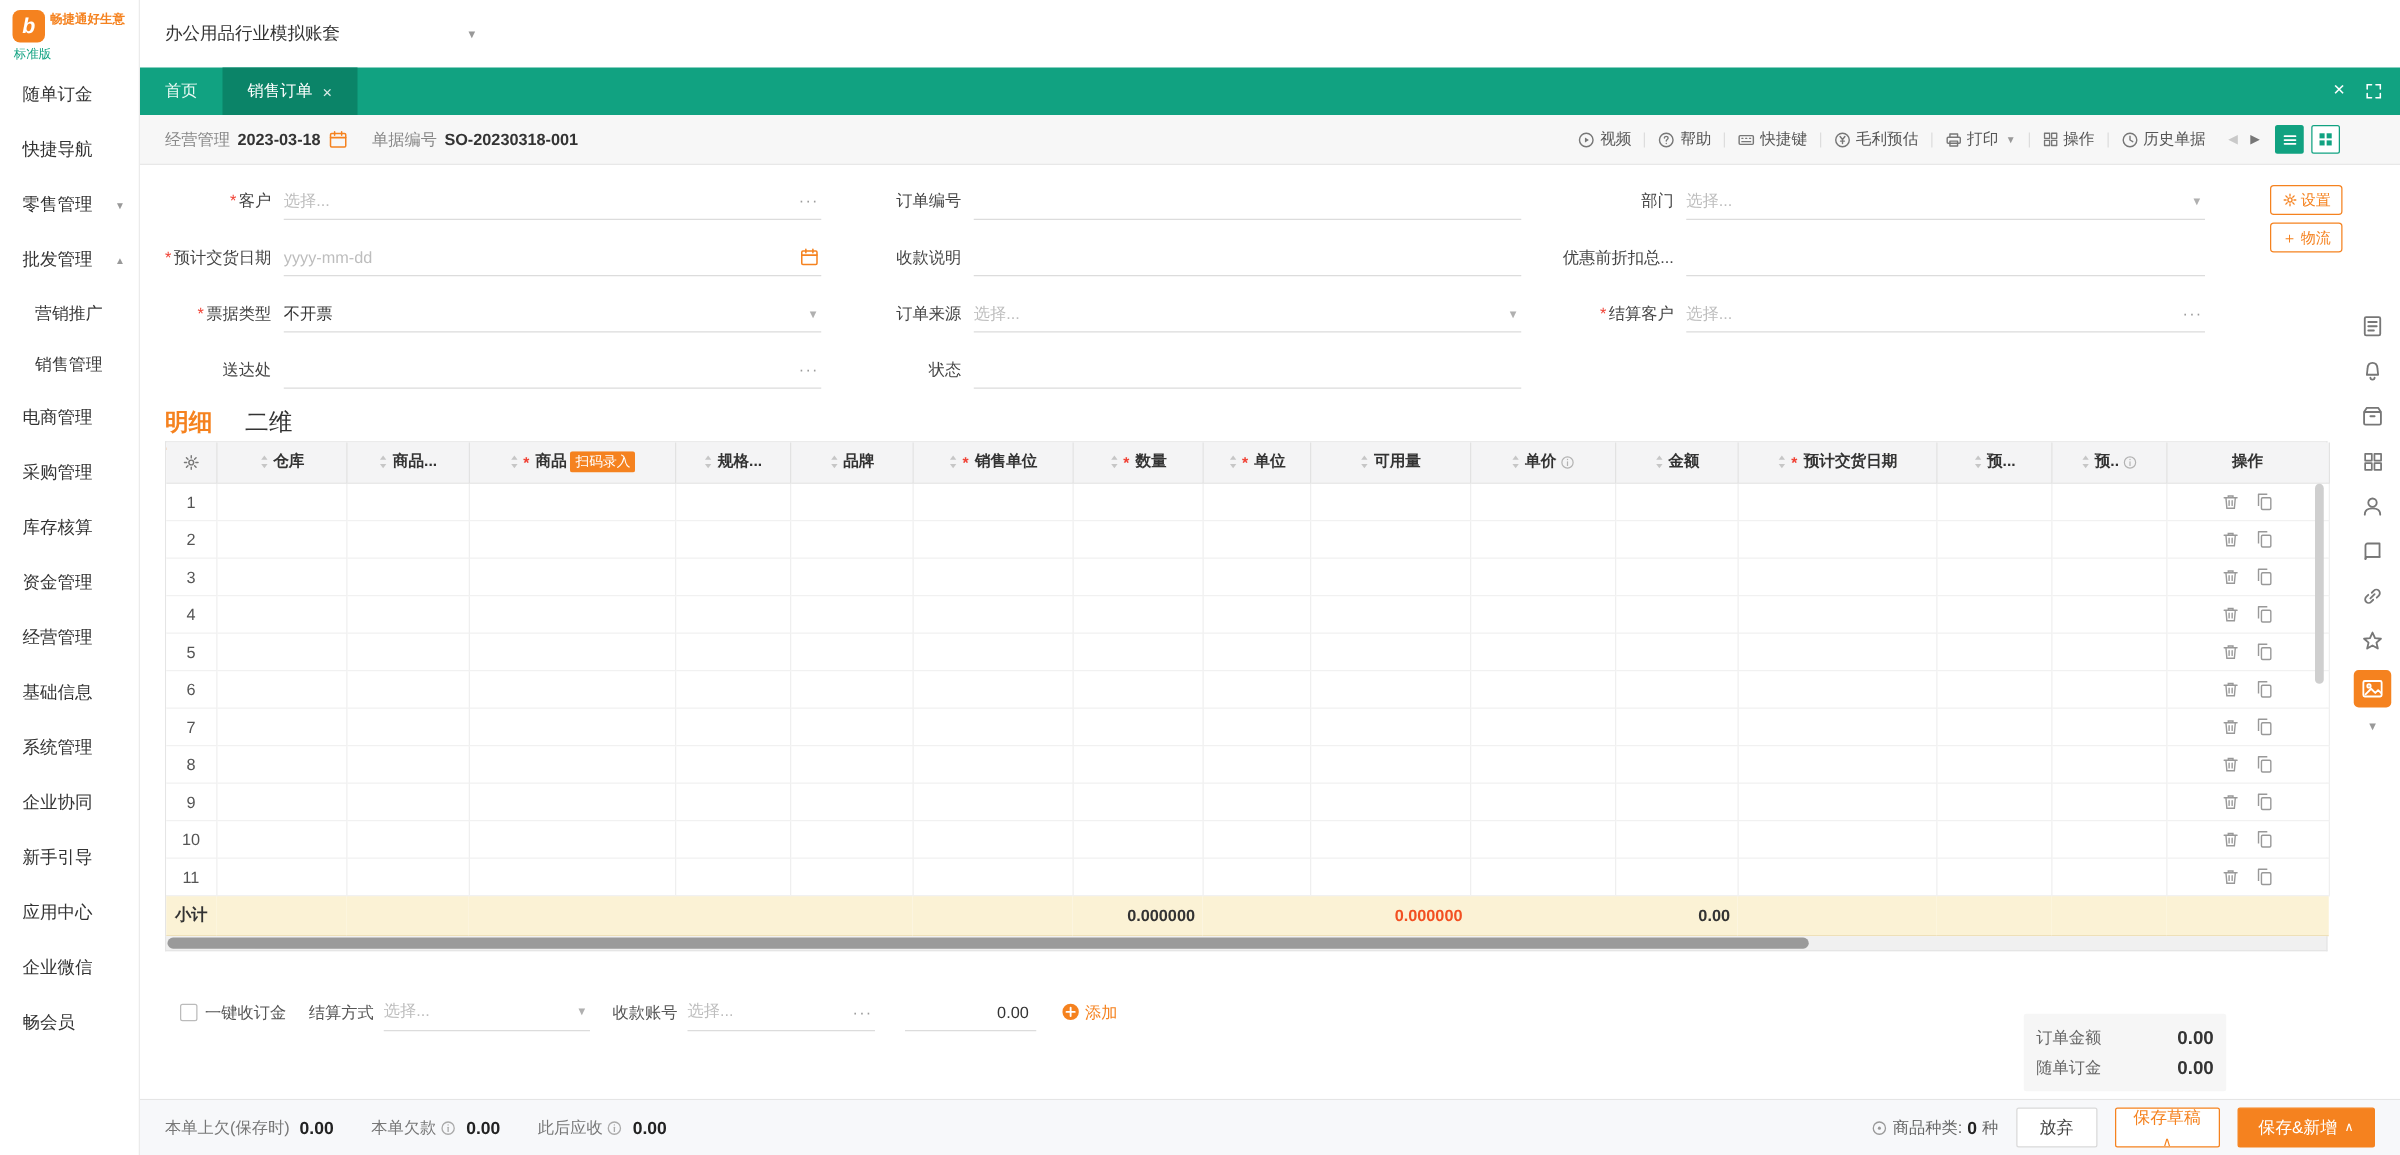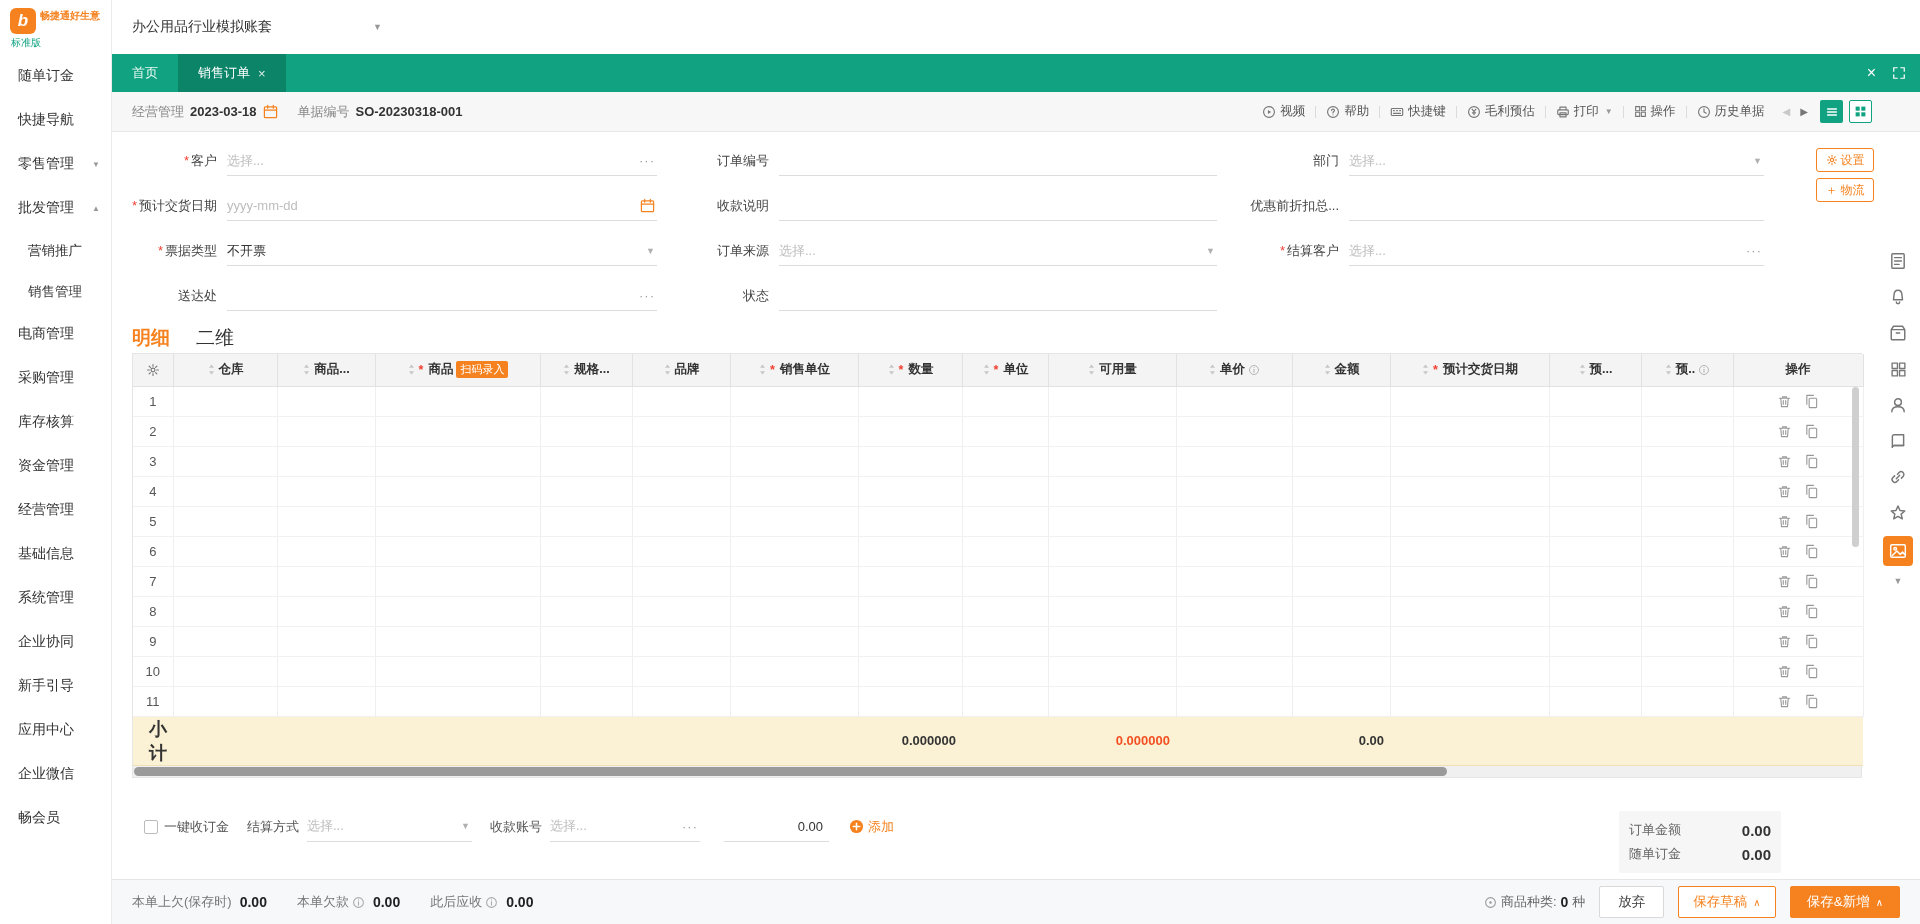--- a/index.html
+++ b/index.html
@@ -81,21 +81,21 @@
      font-size:12.5px;color:#333;font-weight:600;padding:0 2px;}
   td{height:30px;border-right:1px solid #efefef;border-bottom:1px solid #f1f1f1;font-size:13px;padding:0 6px;background:#fff;}
   td.rownum{text-align:center;color:#555;padding:0;}
   td.actions,th.actions{border-left:1px solid #e2e2e2;}
   td.actions{text-align:center;}
   .act{display:inline-flex;margin:0 6px;cursor:pointer;vertical-align:middle;}
   .th-in{display:flex;align-items:center;justify-content:center;gap:3px;white-space:nowrap;overflow:hidden;}
   .sort{display:flex;align-items:center;}
   .scan-btn{background:#F5821F;color:#fff;font-size:11px;font-weight:400;border-radius:2px;padding:1px 4px;cursor:pointer;}
   tr.subtotal td{background:#FBF2D5;border-right:none;border-bottom:1px solid #eee0b8;height:32px;font-weight:700;}
-  tr.subtotal td.st-label{text-align:right;font-size:18px;}
+  tr.subtotal td.st-label{text-align:center;font-size:13px;}
   tr.subtotal td.num{text-align:right;}
   tr.subtotal td.num.avail{color:#F25022;}
   .vscroll{position:absolute;top:33px;right:1px;width:9px;height:328px;background:transparent;}
   .vscroll .thumb{width:7px;height:160px;background:#cfcfcf;border-radius:4px;margin:0 auto;}
   .hscroll{width:1730px;height:12px;background:#f0f0f0;border:1px solid #e5e5e5;border-top:none;position:relative;}
   .hscroll .thumb{position:absolute;top:1px;left:1px;height:9px;width:76%;background:#9a9a9a;border-radius:5px;cursor:grab;}
 
   
   .payrow{display:flex;align-items:center;margin-top:34px;margin-left:12px;font-size:13px;color:#555;}
   .chk{width:14px;height:14px;border:1px solid #bbb;border-radius:2px;background:#fff;margin-right:6px;cursor:pointer;flex-shrink:0;}
@@ -114,21 +114,21 @@
   .footerbar{height:45px;background:#f7f8fa;border-top:1px solid #e5e5e5;display:flex;align-items:center;
     padding:0 20px;font-size:13px;color:#777;flex-shrink:0;}
   .fgroup{display:flex;align-items:center;margin-right:30px;white-space:nowrap;}
   .fgroup .fval{color:#222;font-weight:700;font-size:14px;margin-left:8px;}
   .fgroup .iico{margin-left:3px;display:flex;align-items:center;}
   .footer-right{margin-left:auto;display:flex;align-items:center;gap:14px;}
   .sku{display:flex;align-items:center;gap:4px;color:#666;white-space:nowrap;}
   .sku b{color:#222;font-size:14px;}
   .btn{height:32px;border-radius:2px;display:flex;align-items:center;justify-content:center;font-size:13.5px;cursor:pointer;white-space:nowrap;}
   .btn.plain{background:#fff;border:1px solid #d9d9d9;color:#444;padding:0 18px;}
-  .btn.ghost{background:#fff;border:1px solid #F5821F;color:#F5821F;padding:0 14px;gap:6px;}
+  .btn.ghost{background:#fff;border:1px solid #F5821F;color:#F5821F;padding:0 14px;gap:6px;flex-direction:column;}
   .btn.primary{background:#F5821F;border:1px solid #F5821F;color:#fff;padding:0 16px;gap:6px;}
   .btn .caret{font-size:10px;}
 
   
   .strip{position:absolute;right:5px;top:248px;width:34px;display:flex;flex-direction:column;align-items:center;gap:10px;z-index:6;}
   .strip .sic{width:26px;height:26px;display:flex;align-items:center;justify-content:center;cursor:pointer;}
   .strip .sic.active{width:30px;height:30px;background:#F5821F;border-radius:4px;}
   .strip .smore{font-size:9px;color:#999;cursor:pointer;}
 </style>
 </head>

